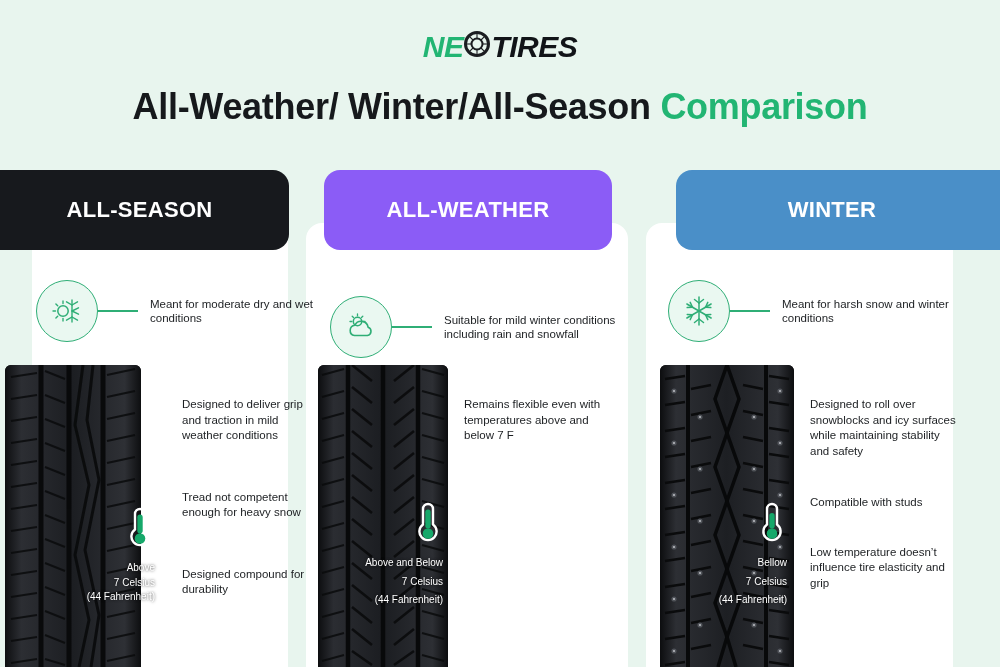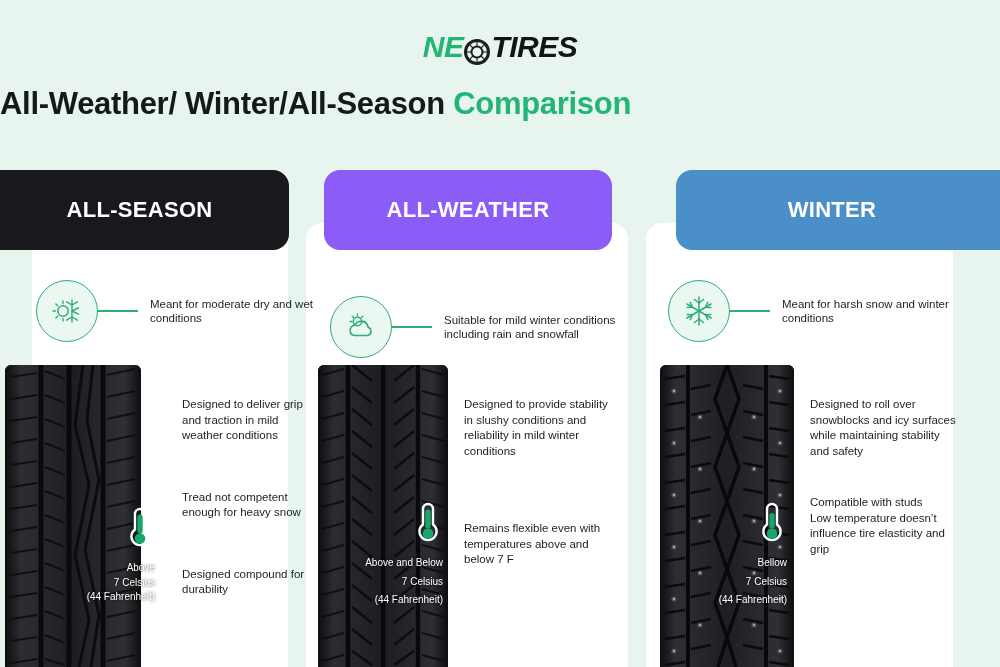--- a/index.html
+++ b/index.html
@@ -6,29 +6,29 @@
   html, body { width:1000px; height:667px; }
   body {
     font-family:"Liberation Sans", sans-serif;
     background:#e8f5ee;
     overflow:hidden;
     position:relative;
   }
 
   
   #logo-bar { width:100%; padding-top:30px; display:flex; justify-content:center; }
-  #logo { display:flex; align-items:flex-end; font-size:30px; font-weight:800;
+  #logo { display:flex; align-items:flex-start; font-size:30px; font-weight:800;
           font-style:italic; letter-spacing:-0.5px; }
   #logo .neo { color:#22b573; }
   #logo .tires { color:#111418; }
   #logo .tire-o { display:inline-block; width:26px; height:26px; margin:0 1px;
                   position:relative; vertical-align:middle; }
 
   
-  #title { text-align:left; margin-top:22px; font-size:31px; font-weight:800;
+  #title { text-align:center; margin-top:22px; font-size:36px; font-weight:800;
            color:#16191c; letter-spacing:-0.3px; }
   #title .accent { color:#22b573; }
 
   
   #columns { position:absolute; top:170px; left:0; width:1000px; height:497px;
              display:flex; gap:18px; padding:0; }
   .col { position:relative; height:497px; }
   .col.c1 { width:288px; }
   .col.c2 { width:322px; }
   .col.c3 { width:329px; }
@@ -302,21 +302,20 @@
             <line x1="21" y1="11.5" x2="19.2" y2="11.5"></line>
           </g>
           <path d="M10.5 25.5 a5.2 5.2 0 0 1 0.4 -10.3 a7 7 0 0 1 13.2 2 a4.3 4.3 0 0 1 -0.7 8.3 z" fill="none" stroke="#2fae76" stroke-width="1.6" stroke-linejoin="round"></path>
         </svg>
       </div>
       <div class="lead"></div>
       <div class="feature-text">Suitable for mild winter conditions including rain and snowfall</div>
     </div>
 
     <div class="bullets" style="left:158px; top:227px; width:145px;">
-      <div class="bullet" style="margin-bottom:62px;">Designed to provide stability in slushy conditions and reliability in mild winter conditions</div>
       <div class="bullet">Remains flexible even with temperatures above and below 7 F</div>
     </div>
 
     <div class="thermo-wrap" style="left:17px; top:330px;">
       <svg width="30" height="48" viewBox="0 0 30 48">
         <path d="M15 4 a5 5 0 0 1 5 5 v15.5 a8.6 8.6 0 1 1 -10 0 V9 a5 5 0 0 1 5 -5 z" fill="none" stroke="#ffffff" stroke-width="2.4"></path>
         <rect x="12.3" y="9.5" width="5.4" height="19" rx="2.7" fill="#16a86a"></rect>
         <circle cx="15" cy="33.5" r="5.3" fill="#16a86a"></circle>
       </svg>
       <div class="thermo-label">Above and Below</div>
@@ -460,21 +459,21 @@
               <line x1="23.5" y1="13.2" x2="25.8" y2="8.4"></line>
           </g>
         </svg>
       </div>
       <div class="lead"></div>
       <div class="feature-text">Meant for harsh snow and winter conditions</div>
     </div>
 
     <div class="bullets" style="left:164px; top:227px; width:150px;">
       <div class="bullet" style="margin-bottom:36px;">Designed to roll over snowblocks and icy surfaces while maintaining stability and safety</div>
-      <div class="bullet" style="">Compatible with studs</div>
+      <div class="bullet" style="margin-bottom:34px;">Compatible with studs</div>
       <div class="bullet">Low temperature doesn’t influence tire elasticity and grip</div>
     </div>
 
     <div class="thermo-wrap" style="left:21px; top:330px;">
       <svg width="30" height="48" viewBox="0 0 30 48">
         <path d="M15 4 a5 5 0 0 1 5 5 v15.5 a8.6 8.6 0 1 1 -10 0 V9 a5 5 0 0 1 5 -5 z" fill="none" stroke="#ffffff" stroke-width="2.4"></path>
         <rect x="12.3" y="13" width="5.4" height="15.5" rx="2.7" fill="#16a86a"></rect>
         <circle cx="15" cy="33.5" r="5.3" fill="#16a86a"></circle>
       </svg>
       <div class="thermo-label">Bellow</div>

